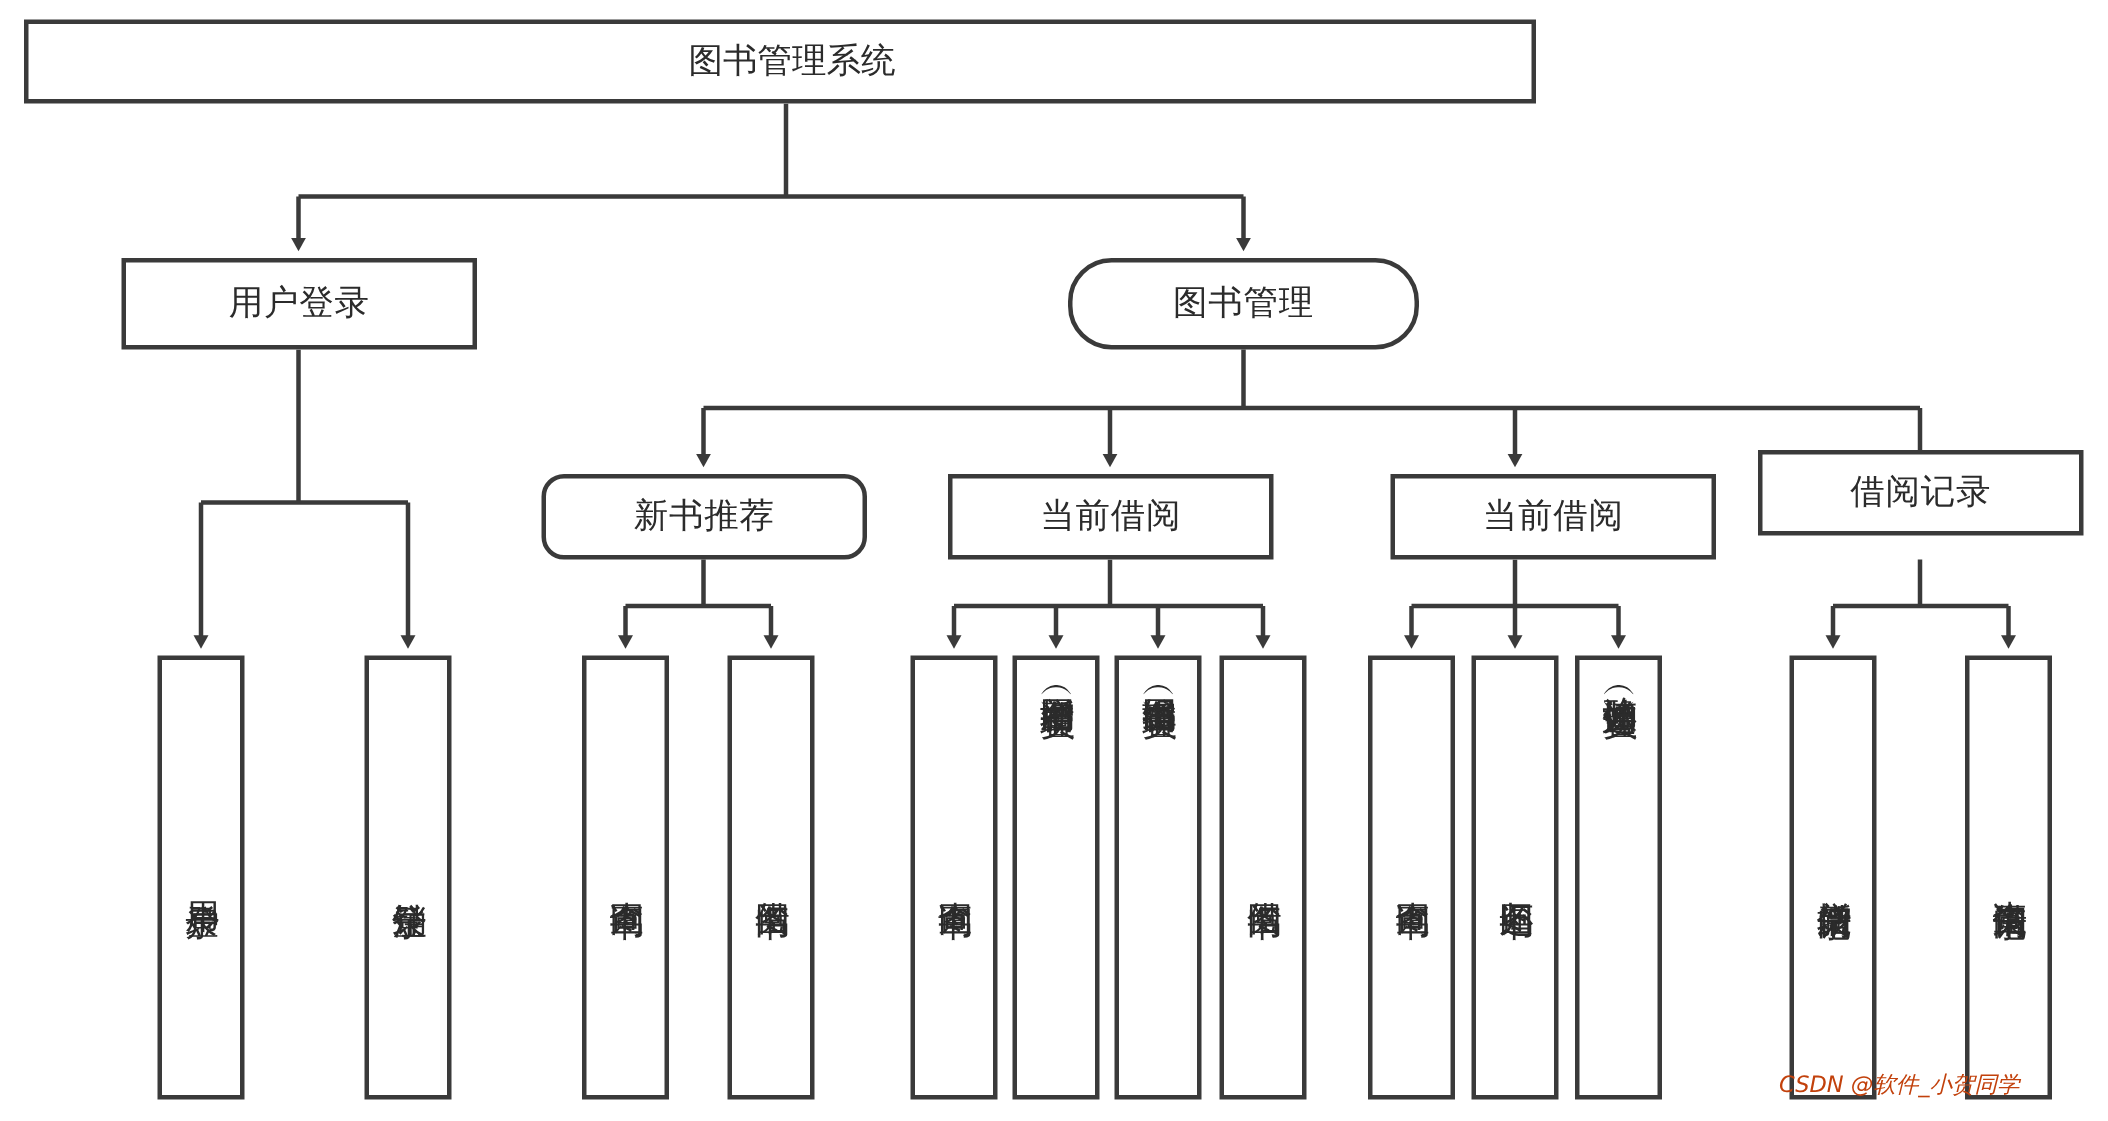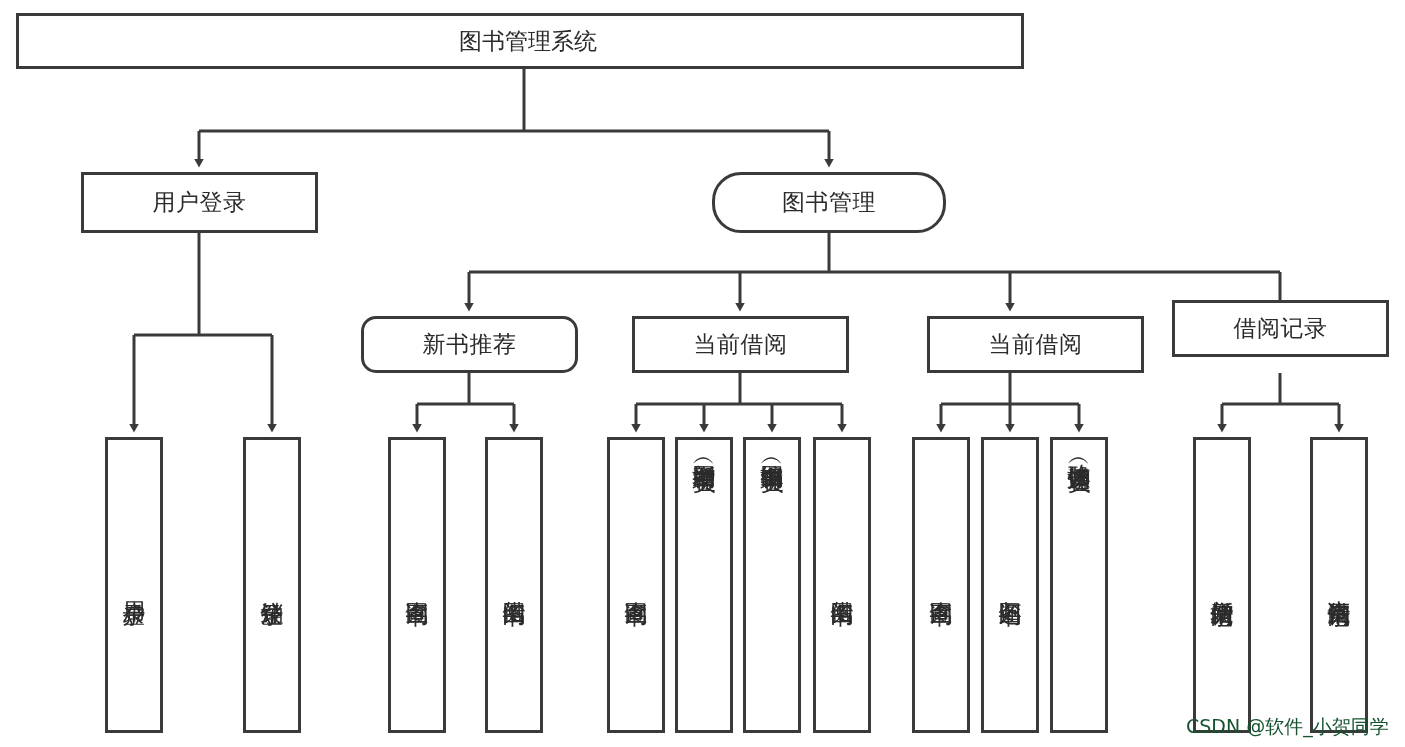--- a/index.html
+++ b/index.html
@@ -62,25 +62,26 @@
     margin: 0 auto;
   }
   .node.v.mid {
     align-items: center;
     padding-top: 0;
   }
   .watermark {
     position: absolute;
     left: 1186px;
     top: 714px;
-    font-size: 19px;
-    color: #14532d;
+    font-size: 15px;
+    color: #c2410c;
     white-space: nowrap;
     z-index: 5;
     font-family: "DejaVu Sans", "Liberation Sans", sans-serif;
+    font-style: italic;
   }
 </style>
 </head>
 <body>
 
 <div id="canvas">
 
   <svg class="edges" viewBox="0 0 1405 747">
     <defs>
       <marker id="arrow" markerWidth="11" markerHeight="11" refX="1.5" refY="5" orient="auto" markerUnits="userSpaceOnUse">

